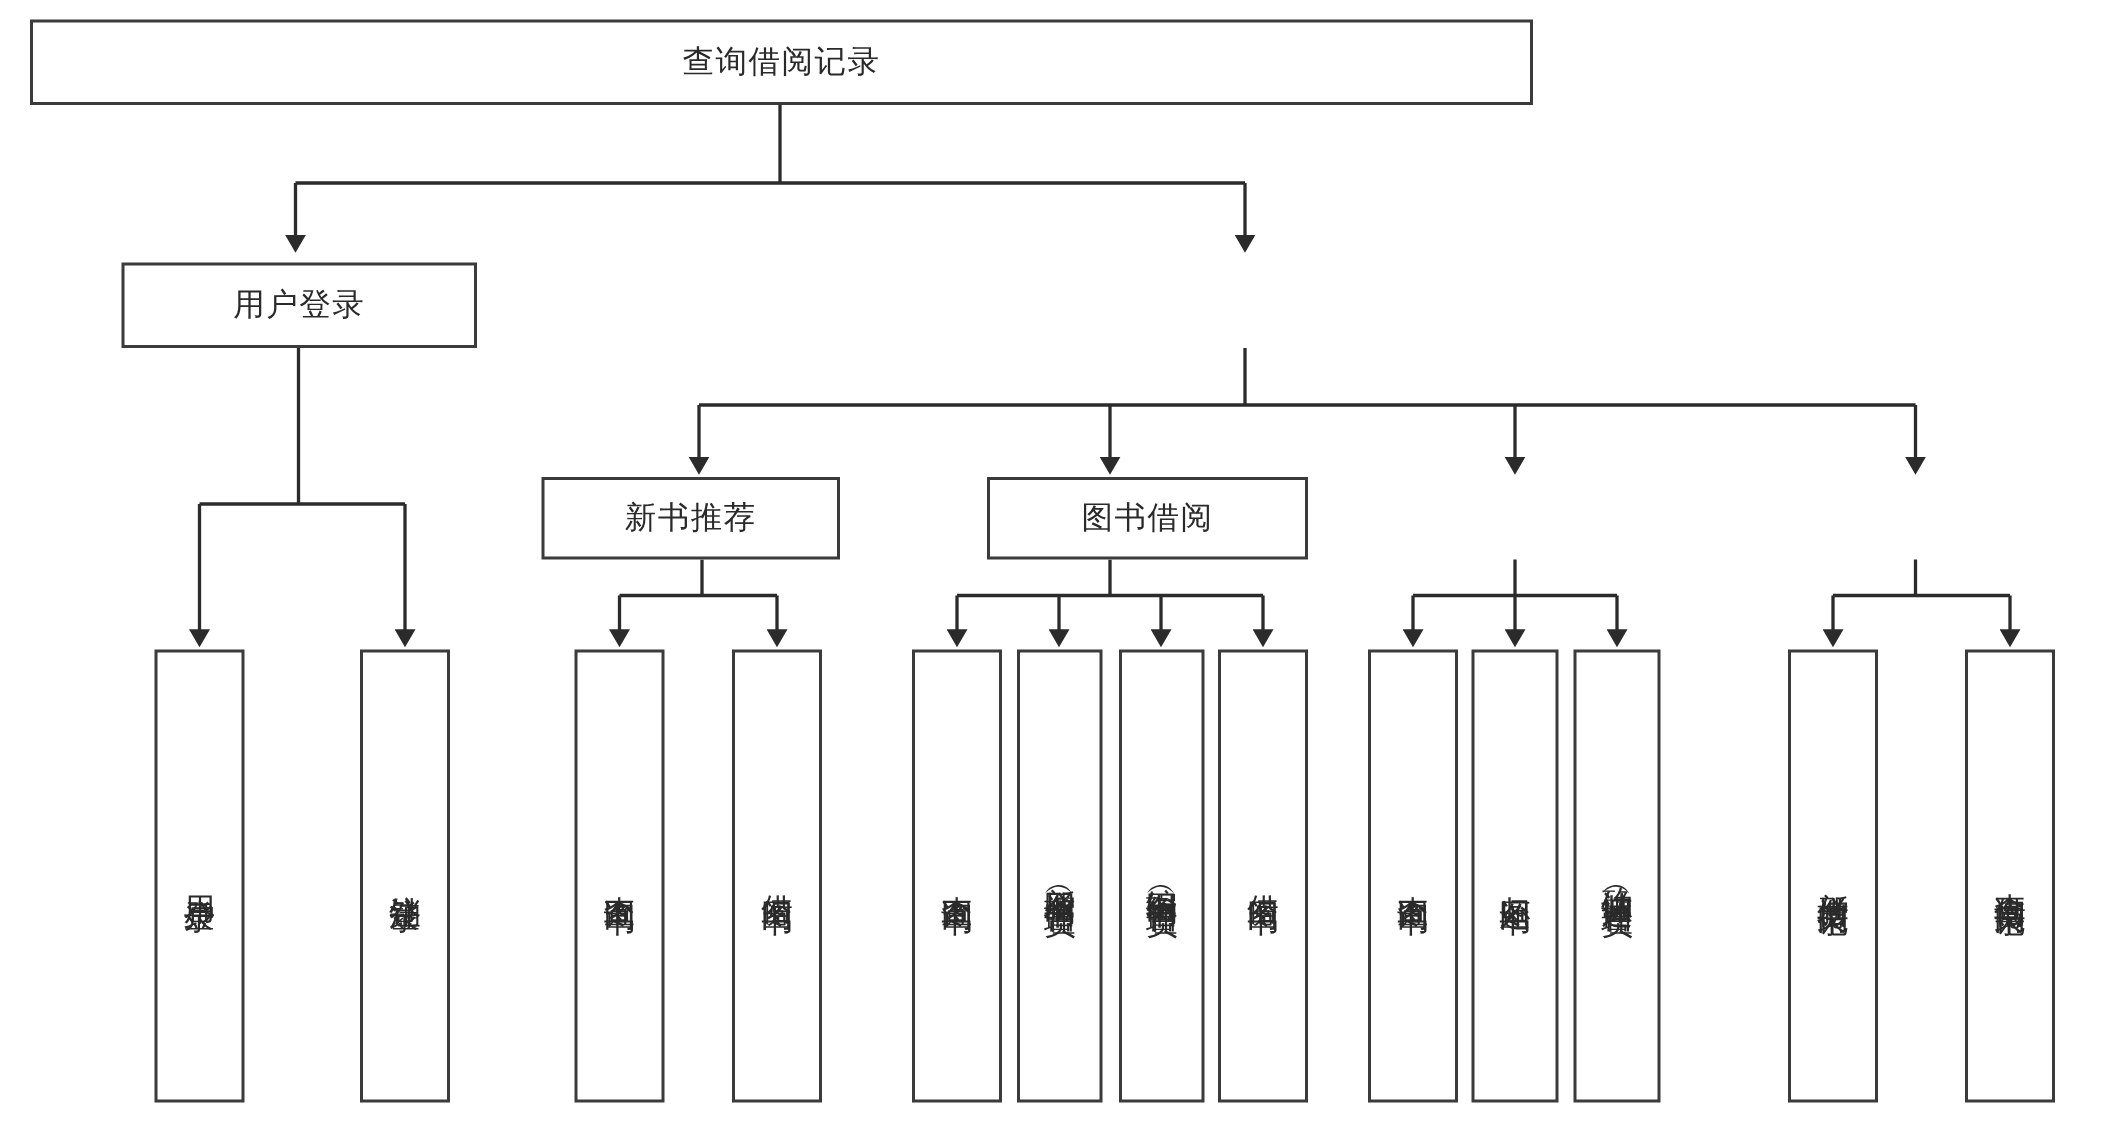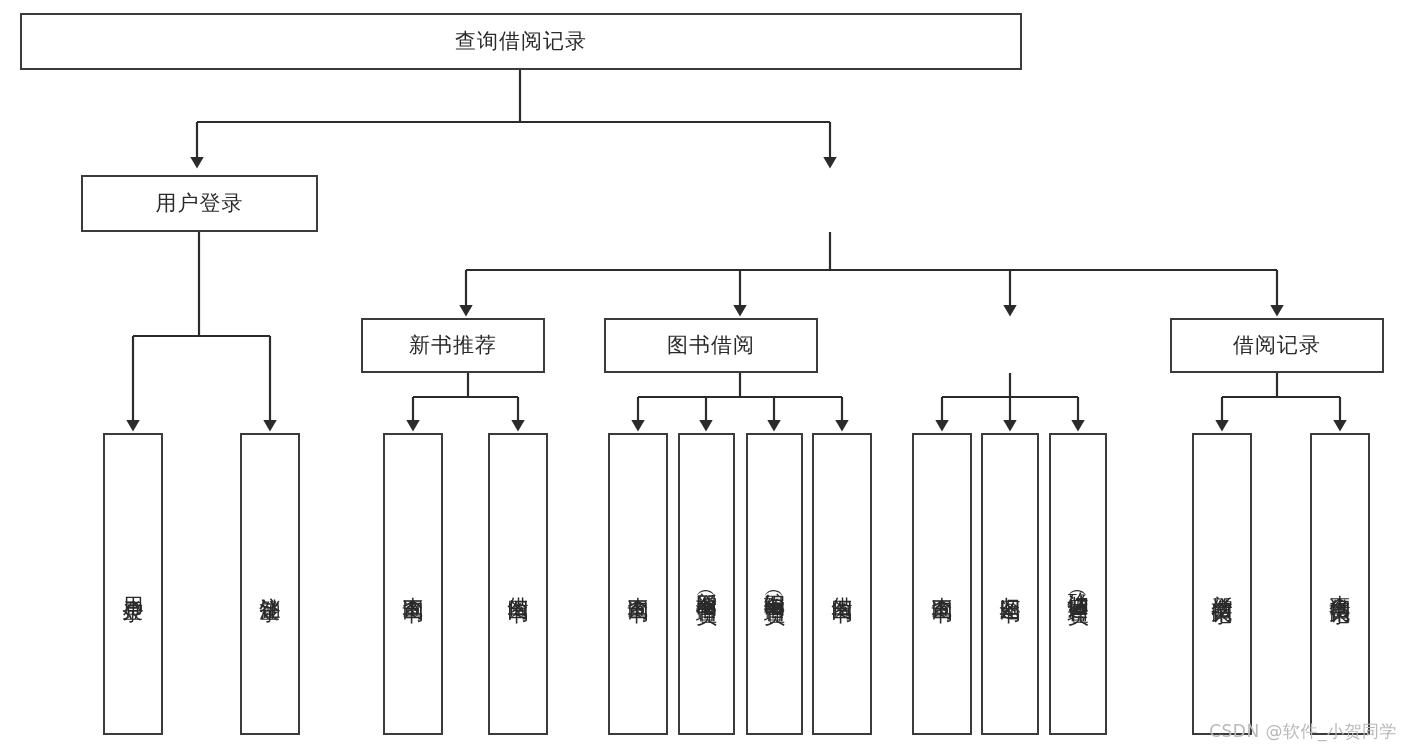--- a/index.html
+++ b/index.html
@@ -118,23 +118,22 @@
       <path d="M1222,397 L1340,397"></path>
       <path d="M1222,397 L1222,421" marker-end="url(#arrow)"></path>
       <path d="M1340,397 L1340,421" marker-end="url(#arrow)"></path>
     </g>
   </svg>
 
   <div class="node horiz" style="left:20px; top:13px; width:1002px; height:57px;">查询借阅记录</div>
 
   <div class="node horiz" style="left:81px; top:175px; width:237px; height:57px;">用户登录</div>
 
-  <div class="node horiz" style="left:361px; top:318px; width:184px; height:55px;">新书推荐</div>
-  <div class="node horiz" style="left:604px; top:318px; width:214px; height:55px;">图书借阅</div>
-  <div class="node horiz" style="left:1170px; top:318px; width:214px; height:55px;">借阅记录</div>
+  <div class="node horiz" style="left:361px; top:318px; width:199px; height:55px;">新书推荐</div>
+  <div class="node horiz" style="left:658px; top:318px; width:214px; height:55px;">图书借阅</div>
 
   <div class="node vert" style="left:103px; top:433px; width:60px; height:302px;">
     <span class="vtext">用户登录</span>
   </div>
   <div class="node vert" style="left:240px; top:433px; width:60px; height:302px;">
     <span class="vtext">注销登录</span>
   </div>
 
   <div class="node vert" style="left:383px; top:433px; width:60px; height:302px;">
     <span class="vtext">查询图书</span>
@@ -166,15 +165,14 @@
     <span class="vtext">确认归还（管理员）</span>
   </div>
 
   <div class="node vert" style="left:1192px; top:433px; width:60px; height:302px;">
     <span class="vtext">新增借阅记录</span>
   </div>
   <div class="node vert" style="left:1310px; top:433px; width:60px; height:302px;">
     <span class="vtext">查询借阅记录</span>
   </div>
 
-  <div id="watermark">CSDN @软件_小贺同学</div>
 
 </div>
 
 </body></html>

